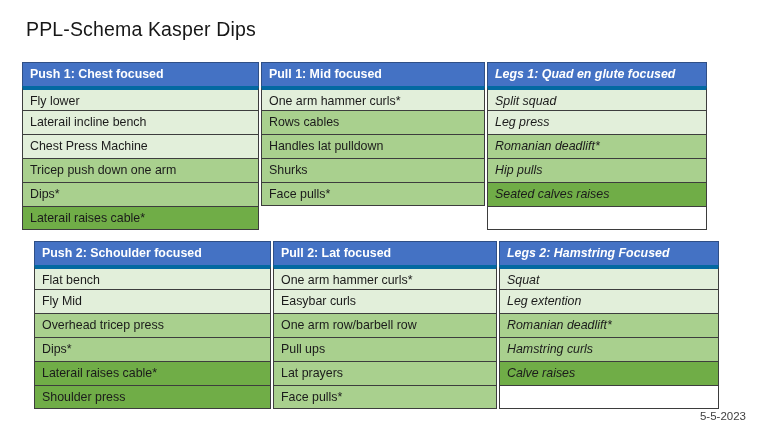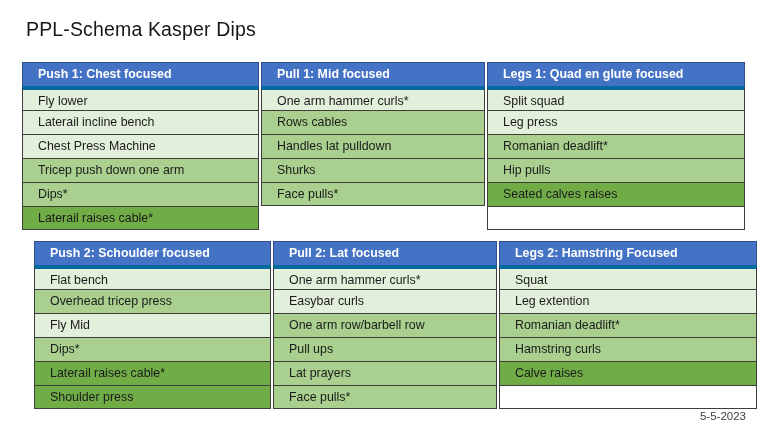--- a/index.html
+++ b/index.html
@@ -45,31 +45,31 @@
 
   .table-1 { left: 22px; top: 62px; }
   .table-2 { left: 34px; top: 241px; }
 
   .col {
     display: flex;
     flex-direction: column;
   }
   .col-1 { width: 237px; }
   .col-2 { width: 224px; }
-  .col-3 { width: 258px; }
+  .col-3 { width: 220px; font-style: italic; }
 
   .col + .col {
     margin-left: 2px;
   }
 
   .cell {
     box-sizing: border-box;
     height: 24px;
     line-height: 22px;
-    padding: 0 0 0 15px;
+    padding: 0 0 0 7px;
     font-size: 12.4px;
     color: #1b1b1b;
     white-space: nowrap;
     overflow: hidden;
     text-overflow: ellipsis;
     border: 1px solid #3d3d3d;
     border-bottom: none;
     background: #ffffff;
   }
   .cell:last-child {
@@ -134,22 +134,22 @@
         <div class="cell tone-mid">Hip pulls</div>
         <div class="cell tone-dark">Seated calves raises</div>
         <div class="cell tone-none"></div>
       </div>
     </div>
 
   <div class="table-block table-2">
       <div class="col col-1">
         <div class="cell header">Push 2: Schoulder focused</div>
         <div class="cell tone-light">Flat bench</div>
+        <div class="cell tone-light">Fly Mid</div>
         <div class="cell tone-mid">Overhead tricep press</div>
-        <div class="cell tone-light">Fly Mid</div>
         <div class="cell tone-mid">Dips*</div>
         <div class="cell tone-dark">Laterail raises cable*</div>
         <div class="cell tone-dark">Shoulder press</div>
       </div>
       <div class="col col-2">
         <div class="cell header">Pull 2: Lat focused</div>
         <div class="cell tone-light">One arm hammer curls*</div>
         <div class="cell tone-light">Easybar curls</div>
         <div class="cell tone-mid">One arm row/barbell row</div>
         <div class="cell tone-mid">Pull ups</div>

